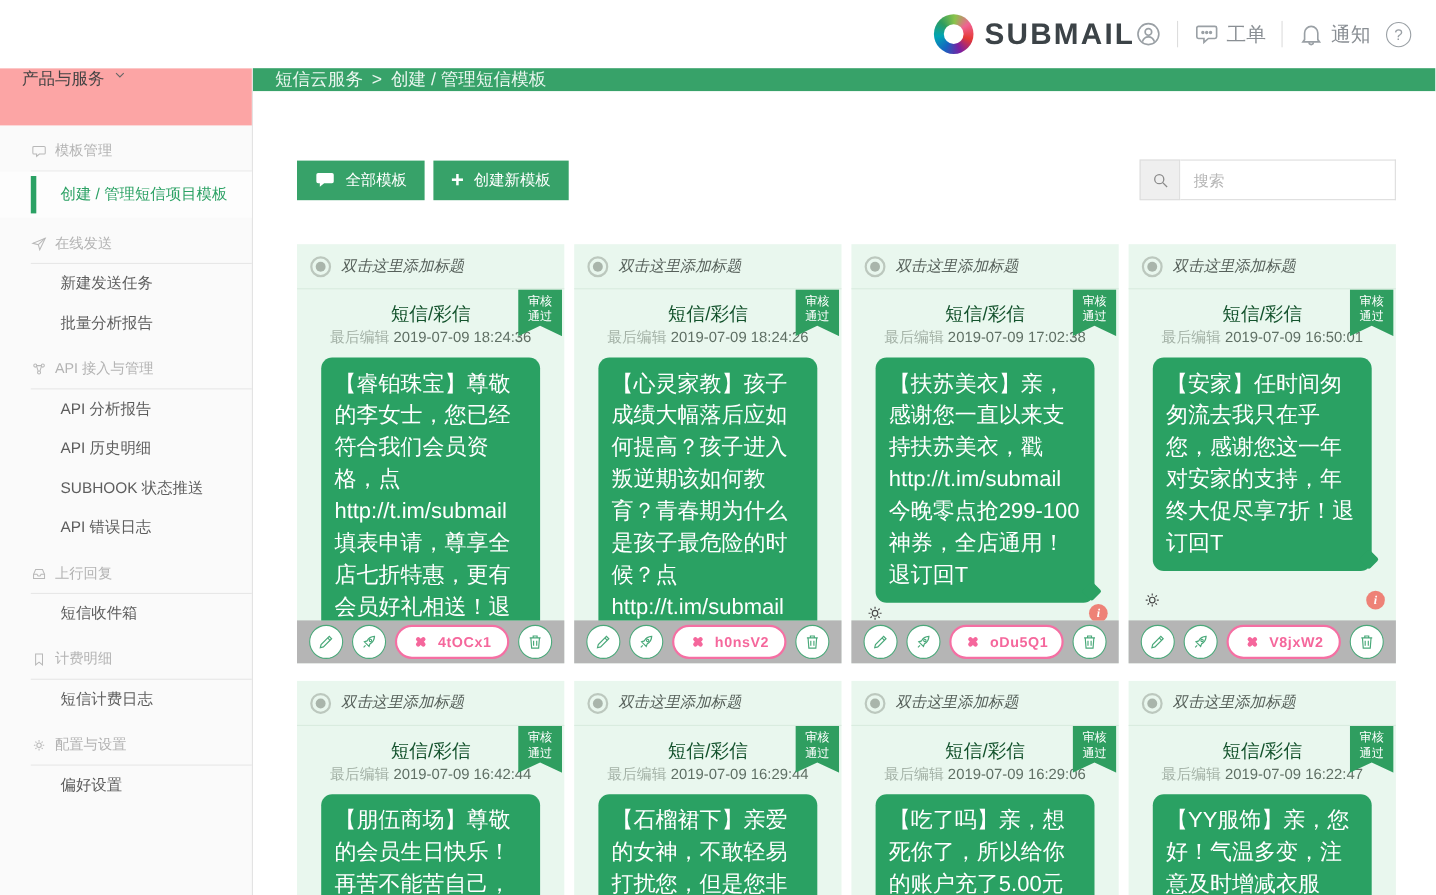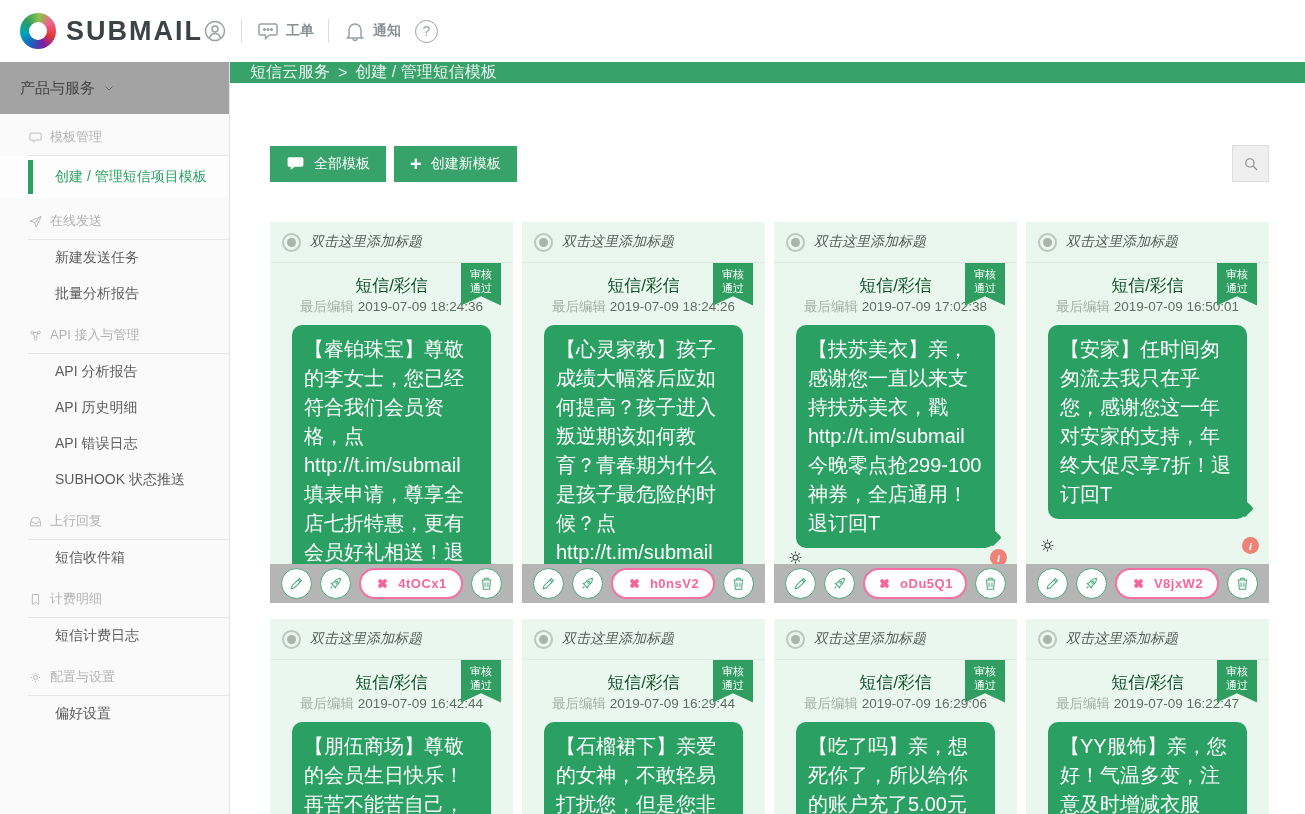--- a/index.html
+++ b/index.html
@@ -1,38 +1,38 @@
 <!DOCTYPE html>
 <html><head>
 <meta charset="utf-8">
 <style>
   * { margin:0; padding:0; box-sizing:border-box; }
   html,body { width:1305px; height:814px; overflow:hidden; background:#fff;
     font-family:"Liberation Sans","DejaVu Sans",sans-serif; }
 
   
   .topbar { height:62px; background:#fff; display:flex; align-items:center;
-    justify-content:flex-start; padding:0 22px 0 20px; }
+    justify-content:flex-end; padding:0 22px 0 20px; }
   .brand { display:flex; align-items:center; gap:10px; }
   .logo-swirl { width:36px; height:36px; border-radius:50%;
     background:conic-gradient(from 210deg,#1565c0,#00a5b5,#2e9c60,#8bc34a,#f06292,#e53935,#7b1fa2,#1565c0);
     position:relative; }
   .logo-swirl::after { content:""; position:absolute; inset:9px; background:#fff; border-radius:50%; }
   .brand-name { font-size:27px; font-weight:bold; color:#3c4347; letter-spacing:2px; }
   .top-right { display:flex; align-items:center; gap:14px; color:#9aa0a5; }
   .top-right svg { width:24px; height:24px; stroke:#9aa0a5; fill:none; stroke-width:1.5; }
-  .top-item { display:flex; align-items:center; gap:6px; font-size:14px; color:#8a8f94; cursor:pointer;font-weight:bold; }
+  .top-item { display:flex; align-items:center; gap:6px; font-size:18px; color:#8a8f94; cursor:pointer; }
   .vdiv { width:1px; height:24px; background:#ddd; }
   .q-circle { width:23px; height:23px; border:1.5px solid #9aa0a5; border-radius:50%;
     display:flex; align-items:center; justify-content:center; font-size:14px; color:#9aa0a5; }
 
   
   .shell { display:flex; height:752px; }
   .sidebar { width:230px; background:#fafafa; border-right:1px solid #e3e3e3; flex:none; overflow:hidden; }
-  .side-header { height:52px; background:#a3a3a3; display:flex; align-items:center; gap:8px;
+  .side-header { height:52px; background:#fca5a5; display:flex; gap:8px;
     padding-left:20px; font-size:15px; color:#444; }
   .side-header svg { width:12px; height:12px; stroke:#666; fill:none; stroke-width:2; }
   .side-group { margin:20px 0 2px; padding:0 0 10px 20px; font-size:15px; color:#48b27c; }
   .side-section { margin:6px 0 0 28px; padding:8px 0 9px; border-bottom:1px solid #e7e7e7;
     display:flex; align-items:center; gap:7px; font-size:13px; color:#b3b3b3; }
   .side-section svg { width:15px; height:15px; stroke:#b8b8b8; fill:none; stroke-width:1.5; }
   .side-item { padding:9px 0 9px 55px; font-size:14px; color:#5d5d5d; cursor:pointer; }
   .side-item.active { position:relative; padding:12px 0 12px 55px; color:#2ba164; background:#fdfdfd; }
   .side-item.active::before { content:""; position:absolute; left:28px; top:4px; bottom:4px;
     width:5px; background:#2ba164; }
@@ -62,21 +62,21 @@
   .cards-grid { margin-top:40px; display:grid; grid-template-columns:repeat(4,243px);
     column-gap:9px; row-gap:16px; }
   .card { height:381px; background:#e9f7ee; display:flex; flex-direction:column; }
   .card-header { height:41px; flex:none; display:flex; align-items:center; gap:9px;
     padding:0 12px; border-bottom:1px solid #d9ecdf;font-style:italic; }
   .rec-icon { width:19px; height:19px; border:2px solid #bcc8be; border-radius:50%;
     display:flex; align-items:center; justify-content:center; flex:none; }
   .rec-icon::after { content:""; width:9px; height:9px; border-radius:50%; background:#a9b5ab; }
   .card-title { font-size:14px; color:#56605a; cursor:text; white-space:nowrap; overflow:hidden; }
   .card-body { flex:1; position:relative; display:flex; flex-direction:column; overflow:hidden; }
-  .badge { position:absolute; top:0; right:12px; width:40px; padding:4px 0 10px;
+  .badge { position:absolute; top:0; right:2px; width:40px; padding:4px 0 10px;
     background:#2f9e60; color:#fff; font-size:11px; line-height:1.3; text-align:center;
     clip-path:polygon(0 0,100% 0,100% 100%,50% 78%,0 100%); }
   .meta-type { margin-top:11px; text-align:center; font-size:17px; color:#14532d; }
   .meta-edited { text-align:center; font-size:13.5px; color:#a4b2a7; margin-top:1px; }
   .meta-edited .date { color:#5f6f64; }
   .bubble { position:relative; margin:9px 22px 0; background:#2aa163; color:#fff;
     border-radius:10px; padding:10px 12px; font-size:20px; line-height:1.45; }
   .bubble::after { content:""; position:absolute; right:-4px; bottom:4px; width:13px; height:13px;
     background:#2aa163; transform:rotate(45deg); border-radius:2px; }
   .body-foot { margin-top:auto; display:flex; align-items:center; justify-content:space-between;
@@ -172,22 +172,22 @@
               <circle cx="6.5" cy="7" r="2.2"></circle>
               <circle cx="17.5" cy="7" r="2.2"></circle>
               <circle cx="12" cy="17" r="2.2"></circle>
               <path d="M8.5 8l2.2 7M15.5 8l-2.2 7M8.7 7h6.6"></path>
             </svg>
           </span>
           <span>API 接入与管理</span>
         </div>
         <div class="side-item"><span>API 分析报告</span></div>
         <div class="side-item"><span>API 历史明细</span></div>
+        <div class="side-item"><span>SUBHOOK 状态推送</span></div>
         <div class="side-item"><span>API 错误日志</span></div>
-        <div class="side-item"><span>SUBHOOK 状态推送</span></div>
         <div class="side-section">
           <span style="display:flex">
             <svg viewBox="0 0 24 24">
               <path d="M4 13l3-7h10l3 7v6H4z"></path>
               <path d="M4 13h5l1.5 2.5h3L15 13h5"></path>
             </svg>
           </span>
           <span>上行回复</span>
         </div>
         <div class="side-item"><span>短信收件箱</span></div>
@@ -232,20 +232,21 @@
           <span class="plus-glyph">+</span>
           <span>创建新模板</span>
         </button>
         <div class="search-box">
           <span class="search-btn">
             <svg viewBox="0 0 24 24">
               <circle cx="10.5" cy="10.5" r="5.5"></circle>
                 <path d="M14.7 14.7L20 20"></path>
             </svg>
           </span>
+          <input class="search-input" placeholder="搜索" style="">
         </div>
       </div>
 
       <div class="cards-grid" id="cards-grid">
   <div class="card">
     <div class="card-header">
       <span class="rec-icon"></span>
       <span class="card-title">双击这里添加标题</span>
     </div>
     <div class="card-body">

